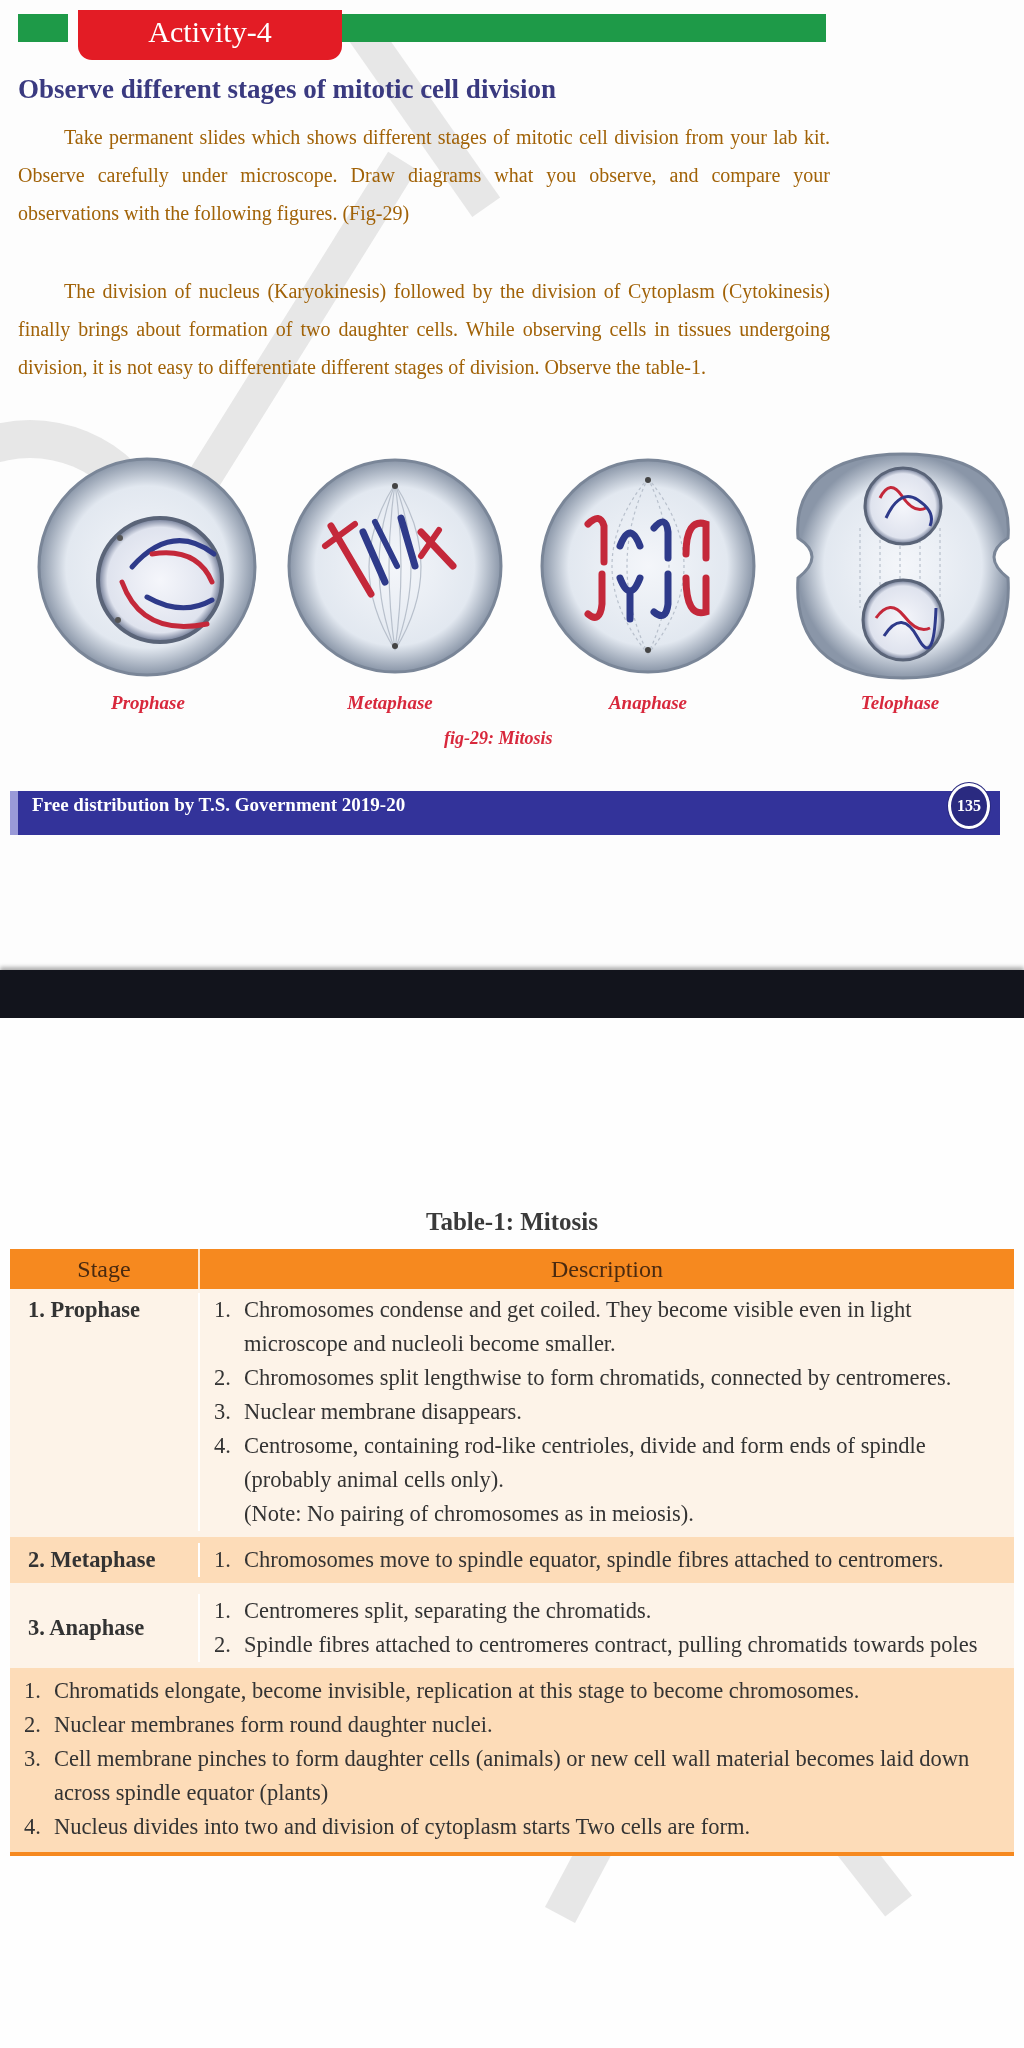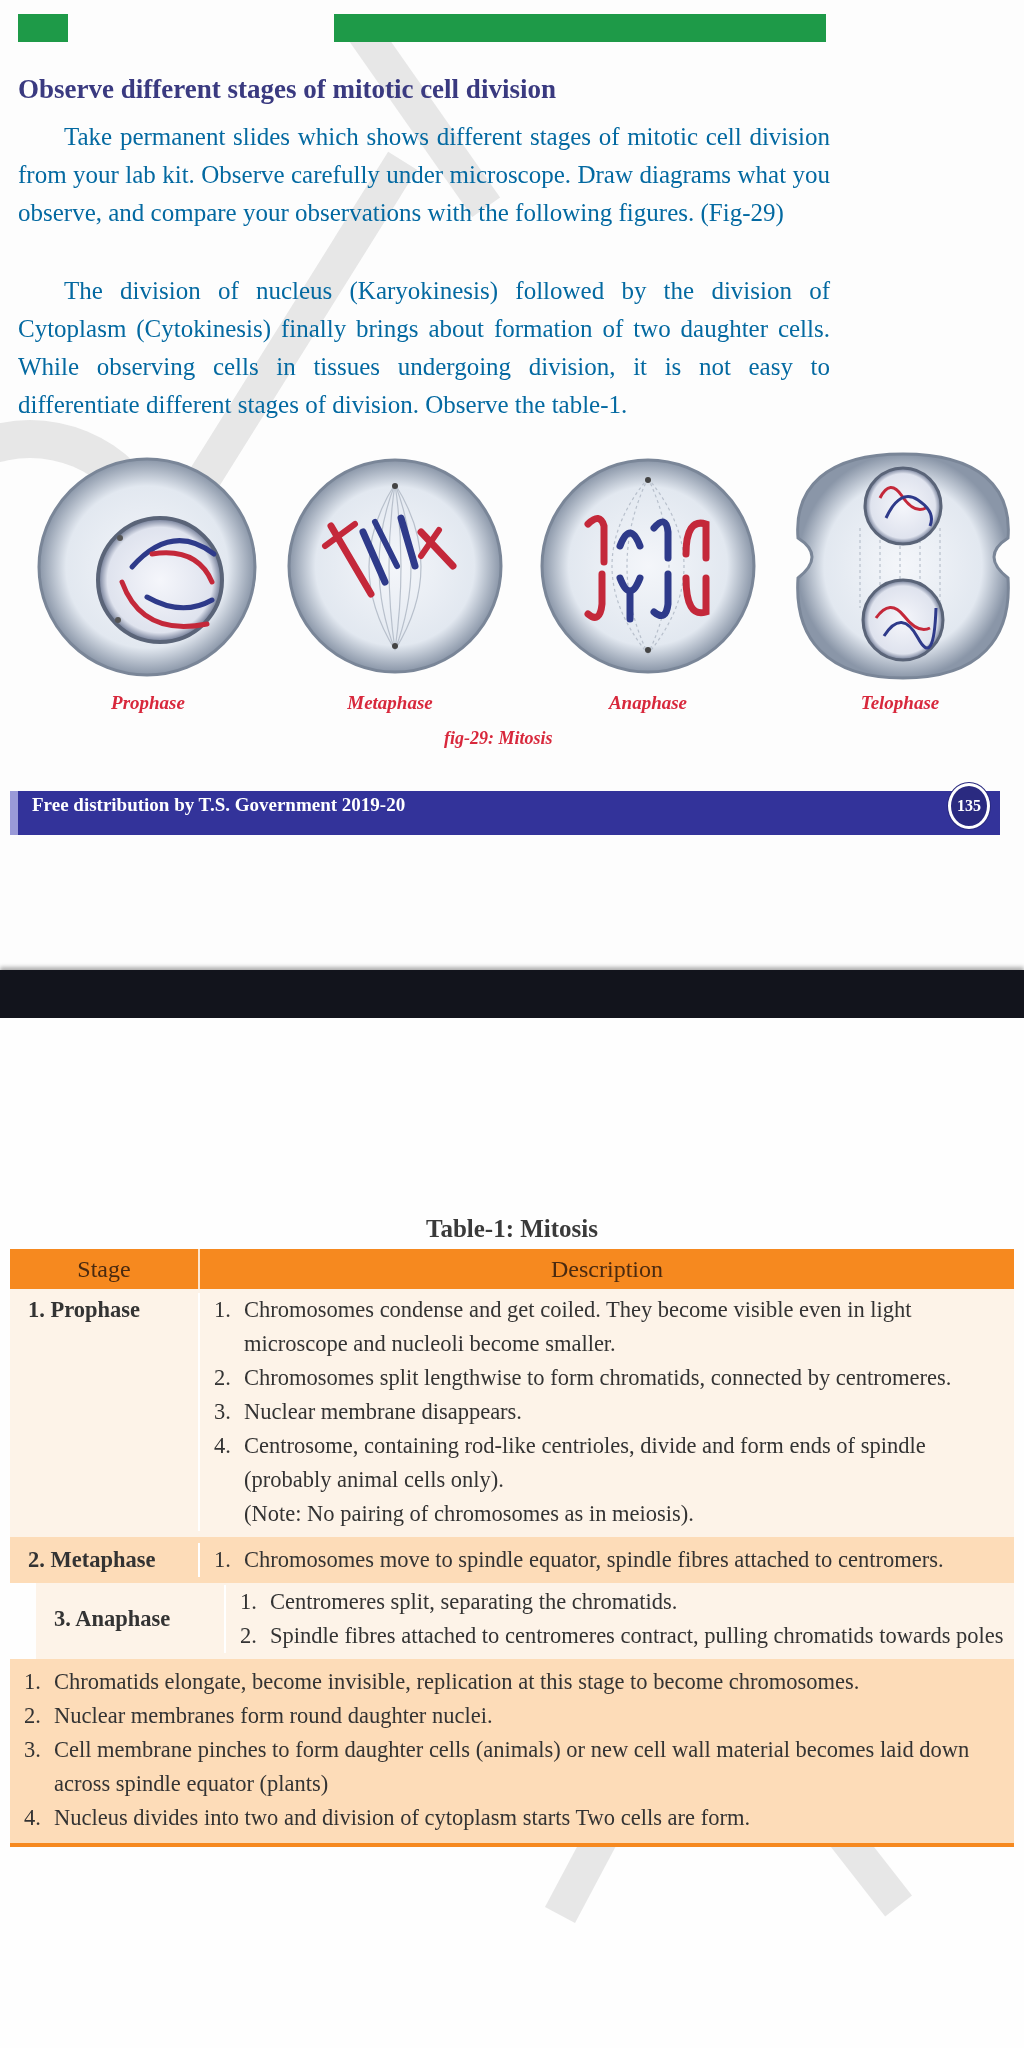--- a/index.html
+++ b/index.html
@@ -11,40 +11,40 @@
   .watermark { position: absolute; pointer-events: none; }
   .wm-arc { position: absolute; border: 38px solid rgba(190,190,190,0.35); border-radius: 50%; }
   .wm-line { position: absolute; background: rgba(190,190,190,0.35); height: 34px; transform-origin: left center; }
 
   .banner { position: absolute; top: 12px; left: 18px; width: 808px; height: 32px; }
   .banner .green-left { position: absolute; left: 0; top: 2px; width: 50px; height: 28px; background: #1e9a48; }
   .banner .green-right { position: absolute; left: 316px; top: 2px; right: 0; height: 28px; background: #1e9a48; }
   .banner .activity-tab { position: absolute; left: 60px; top: -2px; width: 264px; height: 50px; background: #e31c25; border-radius: 0 0 14px 14px; color: #fff; font-size: 30px; text-align: center; line-height: 44px; }
 
   .heading { position: absolute; left: 18px; top: 74px; font-size: 27px; font-weight: bold; color: #3a3a80; }
-  .para { position: absolute; left: 18px; width: 812px; font-size: 25px; line-height: 38px; color: #0369a1; text-align: justify; }
+  .para { position: absolute; left: 18px; width: 812px; font-size: 20px; line-height: 38px; color: #a16207; text-align: justify; }
   .para .indent { display: inline-block; width: 46px; }
   .para1 { top: 118px; }
   .para2 { top: 272px; }
 
   .figure-row { position: absolute; left: 0; top: 440px; width: 937px; height: 290px; }
   .cell-fig { position: absolute; }
   .cell-label { position: absolute; font-style: italic; font-weight: bold; color: #d8283c; font-size: 19px; text-align: center; width: 200px; }
   .fig-caption { position: absolute; left: 444px; top: 728px; font-style: italic; font-weight: bold; color: #d8283c; font-size: 18px; }
 
   .footer-bar { position: absolute; left: 10px; top: 791px; width: 990px; height: 44px; background: #33339a; border-left: 8px solid #9a9ad8; }
   .footer-text { position: absolute; left: 14px; top: 3px; color: #fff; font-size: 19px; font-weight: bold; }
   .page-num { position: absolute; left: 948px; top: 783px; width: 42px; height: 46px; border-radius: 50%; background: #2a2a80; border: 3px solid #fff; box-shadow: 0 0 0 1px #2a2a80; color: #fff; font-size: 16px; font-weight: bold; text-align: center; line-height: 40px; }
 
   
   .divider { position: absolute; left: 0; top: 970px; width: 1024px; height: 48px; background: #12141c; box-shadow: 0 3px 4px rgba(0,0,0,0.4), 0 -3px 4px rgba(0,0,0,0.3); }
 
   
   .page-bottom { position: absolute; left: 0; top: 1018px; width: 1024px; height: 1030px; background: #fefefe; overflow: hidden; }
-  .table-title { position: absolute; left: 0; width: 1024px; top: 190px; text-align: center; font-size: 25px; color: #3a3a3a; font-weight: bold; margin-top: 7px; }
+  .table-title { position: absolute; left: 0; width: 1024px; top: 190px; text-align: center; font-size: 25px; color: #3a3a3a; font-weight: bold; }
   .mitosis-table { position: absolute; left: 10px; top: 231px; width: 1004px; }
   .thead { display: flex; height: 40px; background: #f6891f; color: #4a2a10; font-weight: normal; font-size: 24px; }
   .thead .c1 { width: 190px; text-align: center; line-height: 40px; border-right: 2px solid #fde5cc; }
   .thead .c2 { flex: 1; text-align: center; line-height: 40px; }
   .trow { display: flex; font-size: 22.5px; line-height: 34px; color: #333; }
   .trow .c1 { width: 190px; font-weight: bold; padding-left: 18px; border-right: 2px solid #ffffff; display: flex; }
   .trow .c2 { flex: 1; padding-left: 14px; padding-right: 8px; }
   .row-light { background: #fdf3e8; font-family: Liberation Serif, serif; }
   .row-dark { background: #fddcb8; }
   .item { display: flex; }
@@ -60,20 +60,21 @@
 
   <div class="watermark" style="left:0;top:0;width:1024px;height:970px;">
     <div class="wm-arc" style="left:-120px;top:420px;width:300px;height:300px;border-right-color:transparent;border-bottom-color:transparent;"></div>
     <div class="wm-line" style="left:180px;top:500px;width:420px;transform:rotate(-58deg);"></div>
     <div class="wm-line" style="left:360px;top:10px;width:220px;transform:rotate(55deg);"></div>
   </div>
 
   <div class="banner">
     <div class="green-left"></div>
     <div class="green-right"></div>
+    <div class="activity-tab">Activity-4</div>
   </div>
 
   <div class="heading">Observe different stages of mitotic cell division</div>
 
   <p class="para para1"><span class="indent"></span><span>Take permanent slides which shows different stages of mitotic cell division from your lab kit. Observe carefully under microscope. Draw diagrams what you observe, and compare your observations with the following figures. (Fig-29)</span></p>
   <p class="para para2"><span class="indent"></span><span>The division of nucleus (Karyokinesis) followed by the division of Cytoplasm (Cytokinesis) finally brings about formation of two daughter cells. While observing cells in tissues undergoing division, it is not easy to differentiate different stages of division. Observe the table-1.</span></p>
 
   <div class="figure-row">
 
     <svg class="cell-fig" style="left:32px;top:12px;" width="230" height="230" viewBox="0 0 230 230">
@@ -214,21 +215,21 @@
     <div class="trow row-dark" style="padding:6px 0 6px 0;">
       <div class="c1">2. Metaphase</div>
       <div class="c2">
         <div class="item">
             <span class="num">1.</span>
             <span class="txt">Chromosomes move to spindle equator, spindle fibres attached to centromers.</span>
           </div>
       </div>
     </div>
 
-    <div class="trow row-light" style="padding:2px 0 6px 0;margin-left:26px;">
+    <div class="trow row-light" style="padding:11px 0 6px 0;">
       <div class="c1" style="align-items:center;">3. Anaphase</div>
       <div class="c2">
         <div class="item">
             <span class="num">1.</span>
             <span class="txt">Centromeres split, separating the chromatids.</span>
           </div>
         <div class="item">
             <span class="num">2.</span>
             <span class="txt">Spindle fibres attached to centromeres contract, pulling chromatids towards poles</span>
           </div>

